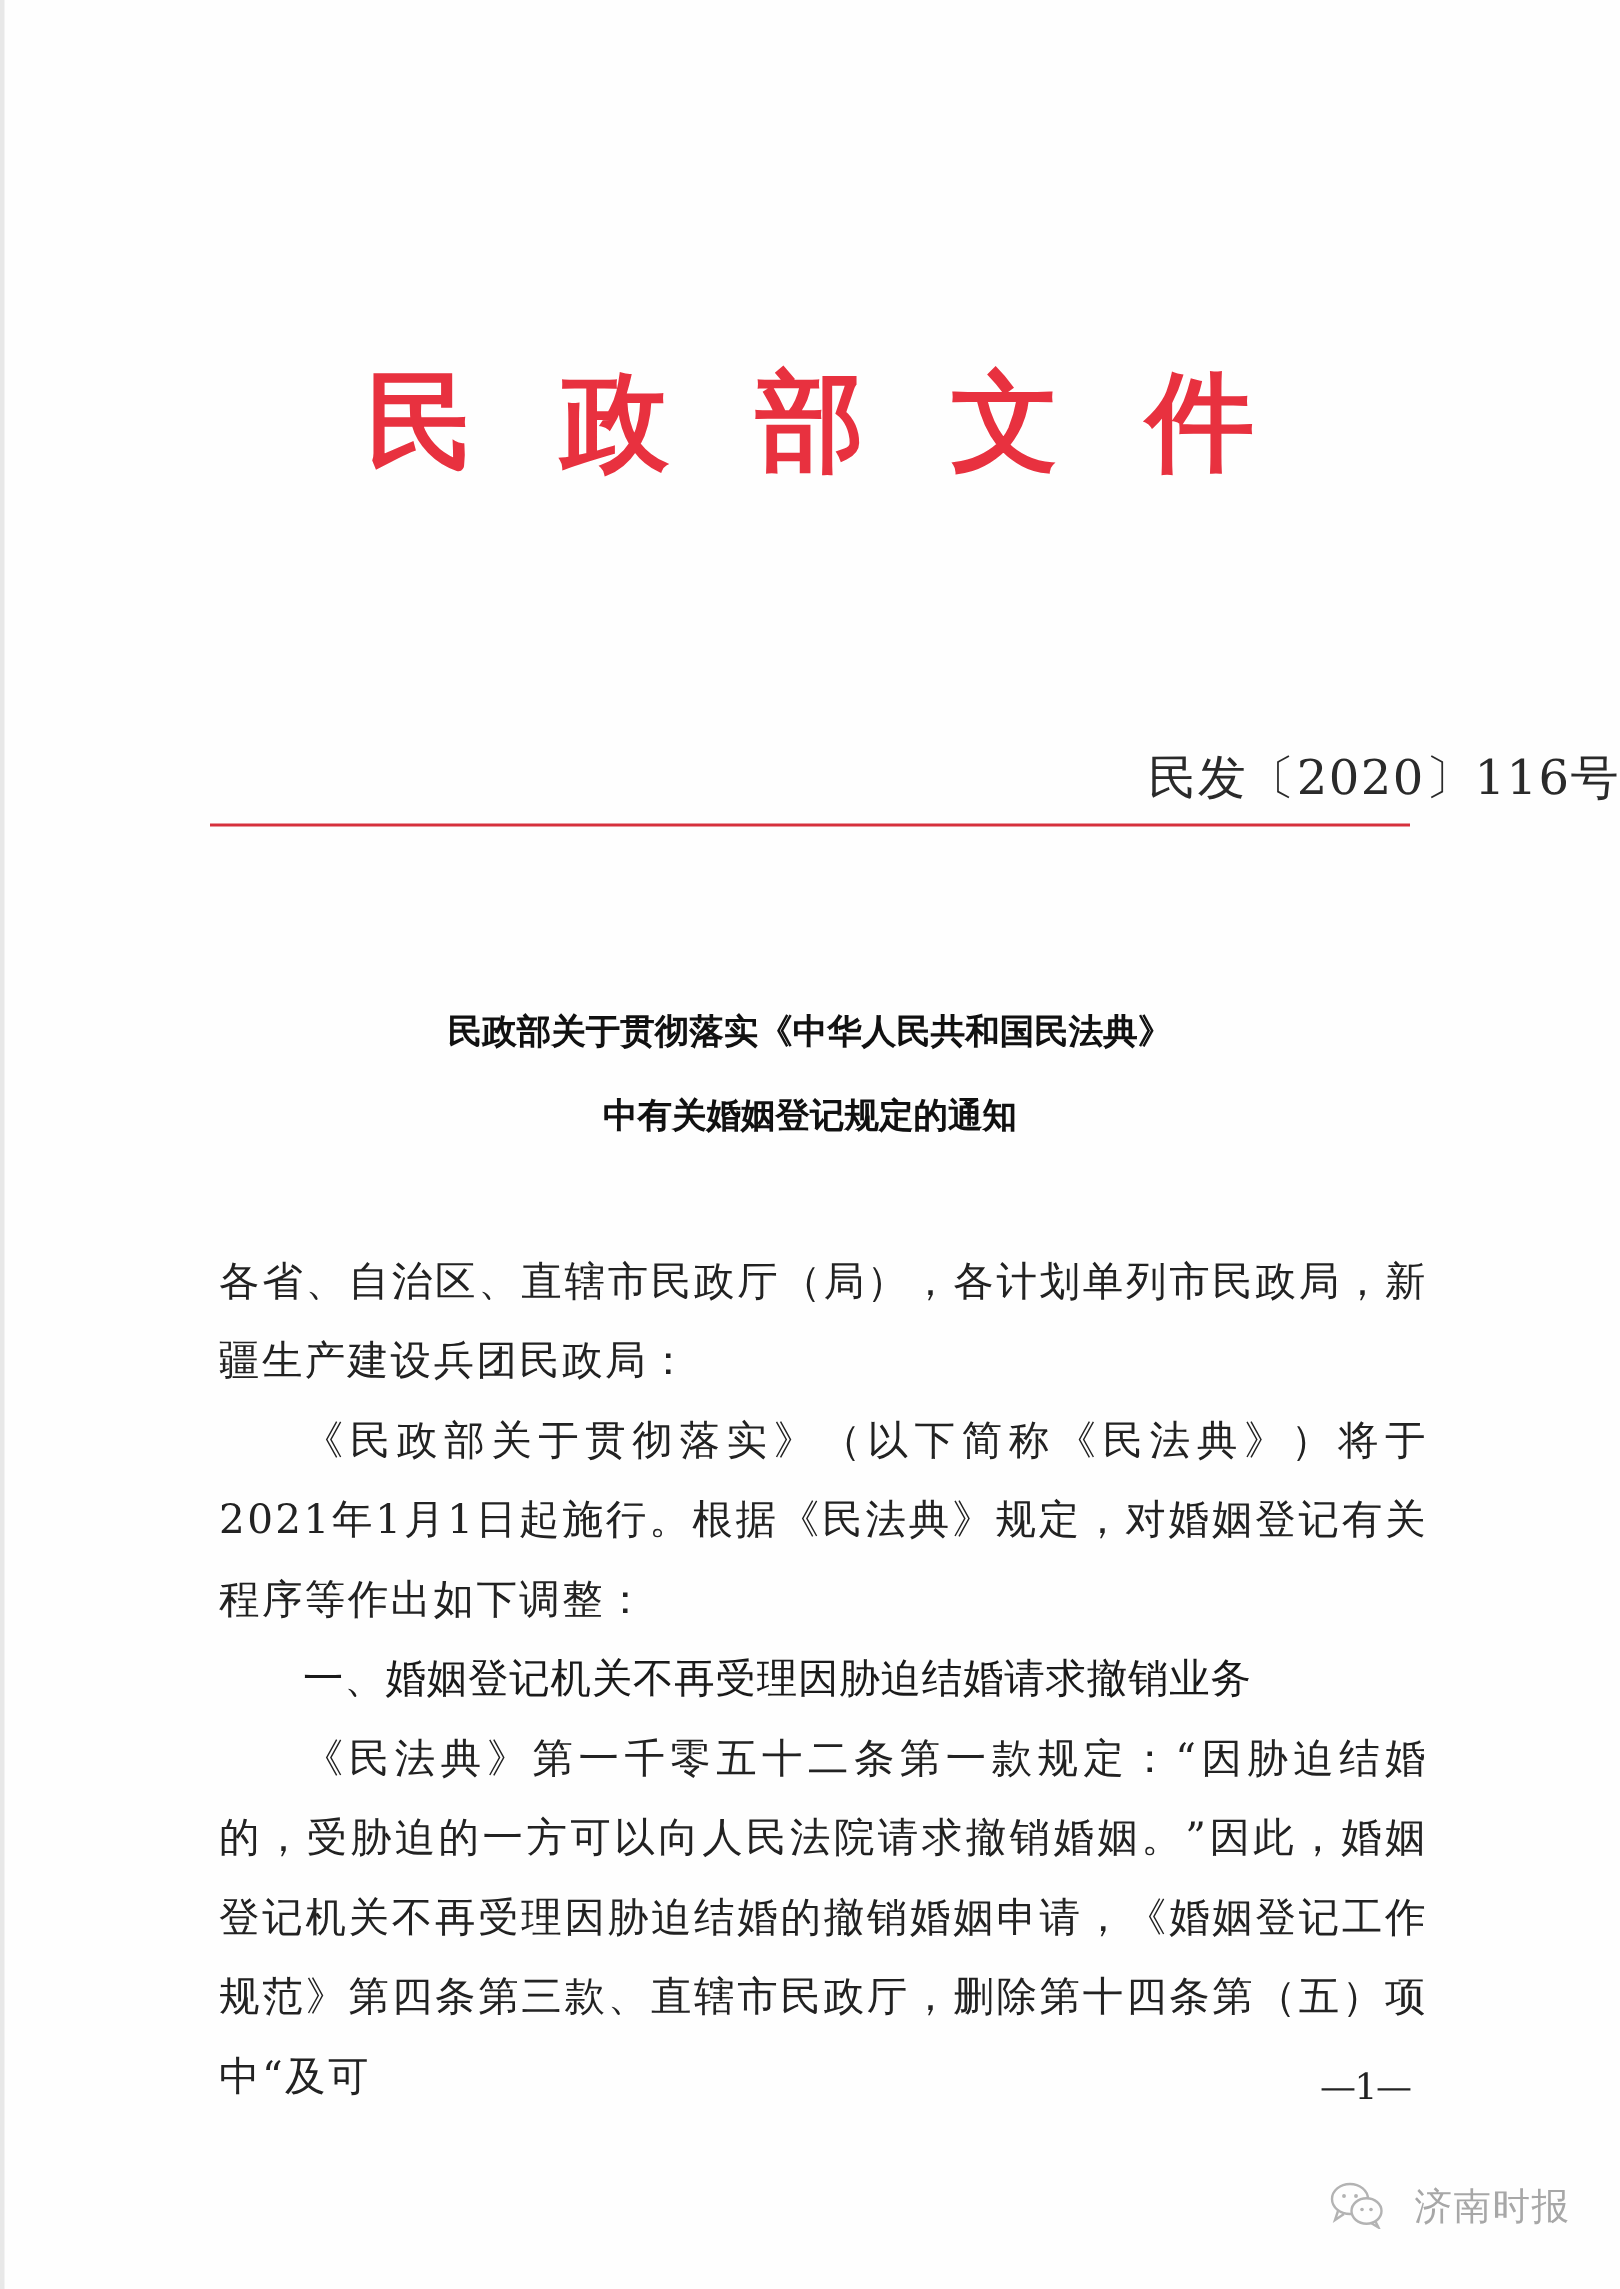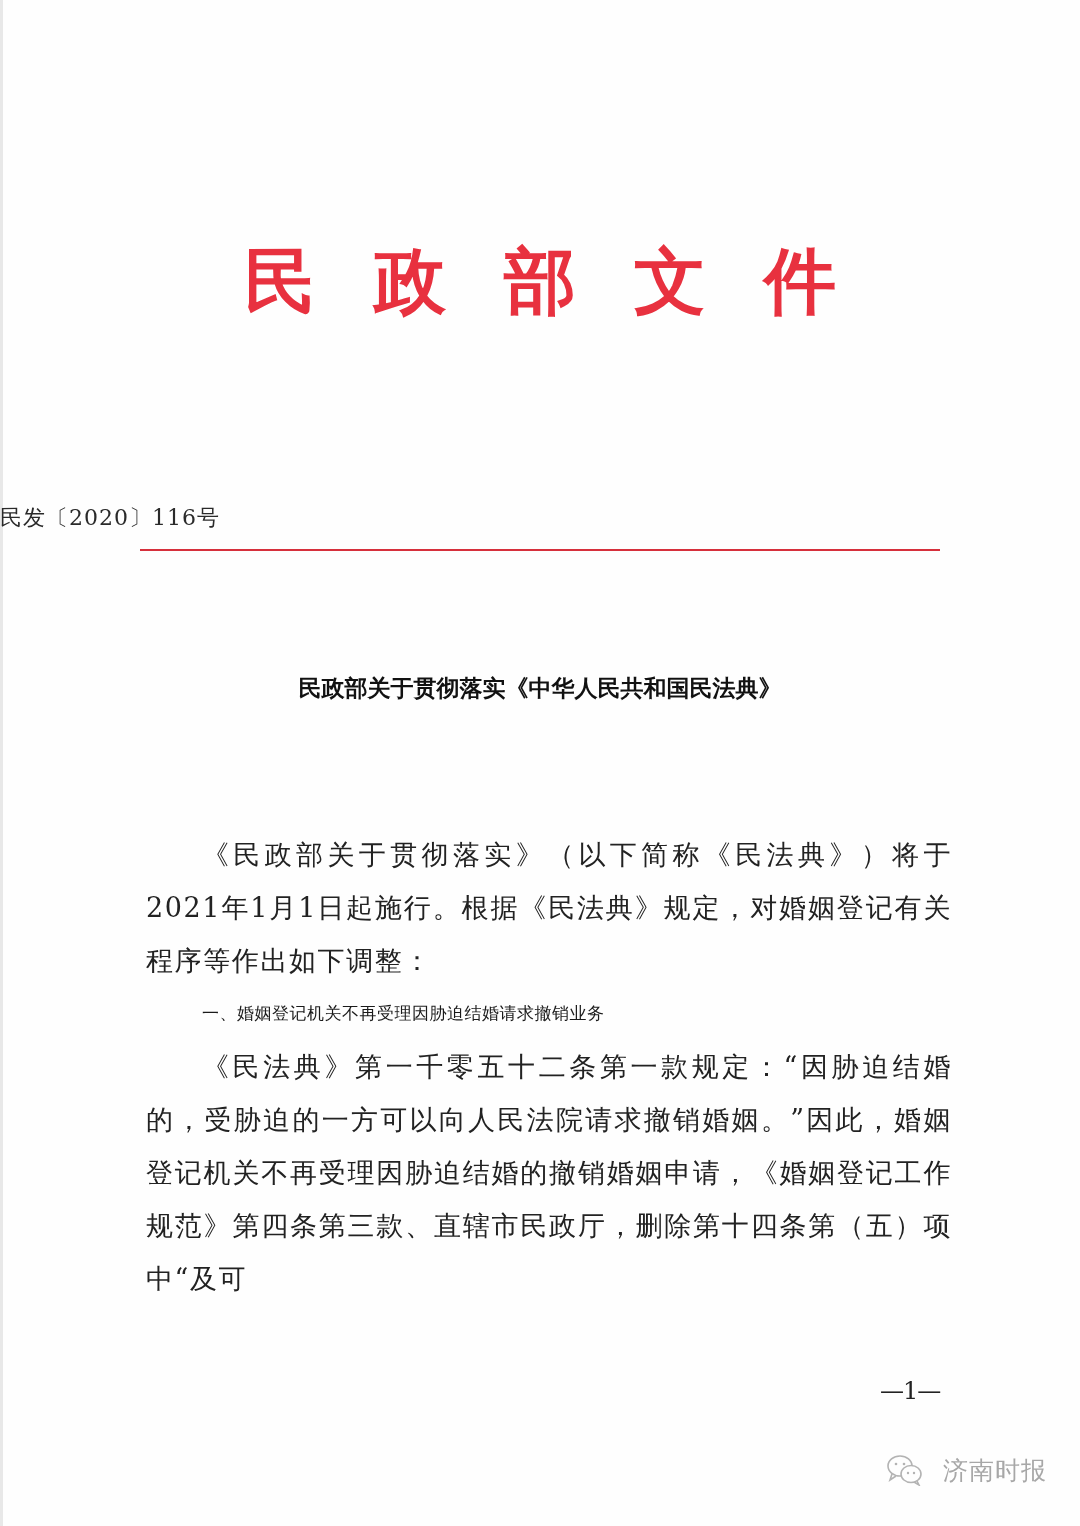--- a/index.html
+++ b/index.html
@@ -41,22 +41,22 @@
       color: #e8313f;
       letter-spacing: 58px;
       padding-left: 58px;
       box-sizing: border-box;
     }
     .doc-number {
       position: absolute;
       top: 500px;
       left: 0;
       width: 1080px;
-      text-align: left;
-      font-size: 22px;
+      text-align: right;
+      font-size: 32px;
       line-height: 36px;
       color: #2a2a2a;
       letter-spacing: 1px;
     }
     .red-rule {
       position: absolute;
       top: 549px;
       left: 140px;
       width: 800px;
       height: 2px;
@@ -89,21 +89,21 @@
       text-align: justify;
     }
     .para {
       margin: 0;
     }
     .indent {
       text-indent: 56px;
     }
     .section-heading {
       font-family: "DejaVu Sans", "Liberation Sans", sans-serif;
-      font-size: 17px;
+      font-size: 27px;
       color: #1a1a1a;
       text-indent: 56px;
       letter-spacing: 0.5px;
     }
     .page-number {
       position: absolute;
       top: 1376px;
       left: 880px;
       font-size: 24px;
       line-height: 30px;
@@ -139,23 +139,25 @@
   <div class="left-edge"></div>
 
   <div class="header-title">民政部文件</div>
 
   <div class="doc-number">民发〔2020〕116号</div>
 
   <div class="red-rule"></div>
 
   <div class="doc-title">
     <span class="line1">民政部关于贯彻落实《中华人民共和国民法典》</span>
+    <span class="line1">中有关婚姻登记规定的通知</span>
   </div>
 
   <div class="body-text" style="top: 828px;">
+    <p class="para">各省、自治区、直辖市民政厅（局），各计划单列市民政局，新疆生产建设兵团民政局：</p>
     <p class="para indent">《民政部关于贯彻落实》（以下简称《民法典》）将于2021年1月1日起施行。根据《民法典》规定，对婚姻登记有关程序等作出如下调整：</p>
     <p class="para section-heading">一、婚姻登记机关不再受理因胁迫结婚请求撤销业务</p>
     <p class="para indent">《民法典》第一千零五十二条第一款规定：“因胁迫结婚的，受胁迫的一方可以向人民法院请求撤销婚姻。”因此，婚姻登记机关不再受理因胁迫结婚的撤销婚姻申请，《婚姻登记工作规范》第四条第三款、直辖市民政厅，删除第十四条第（五）项中“及可</p>
   </div>
 
   <div class="page-number">—1—</div>
 
   <div class="watermark">
     <span class="watermark-icon">
       <svg width="38" height="32" viewBox="0 0 38 32">

